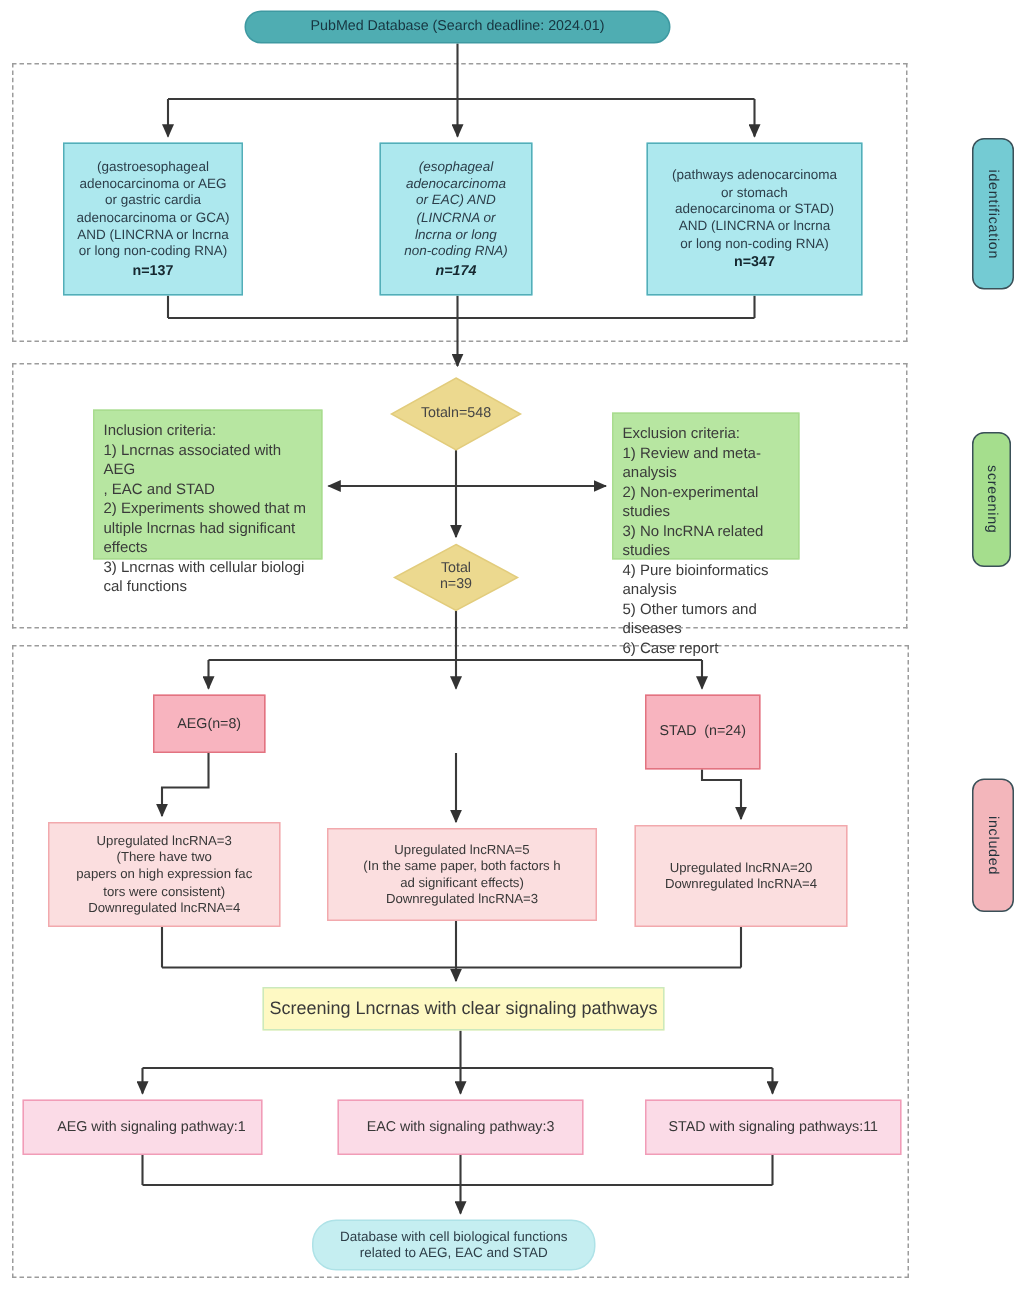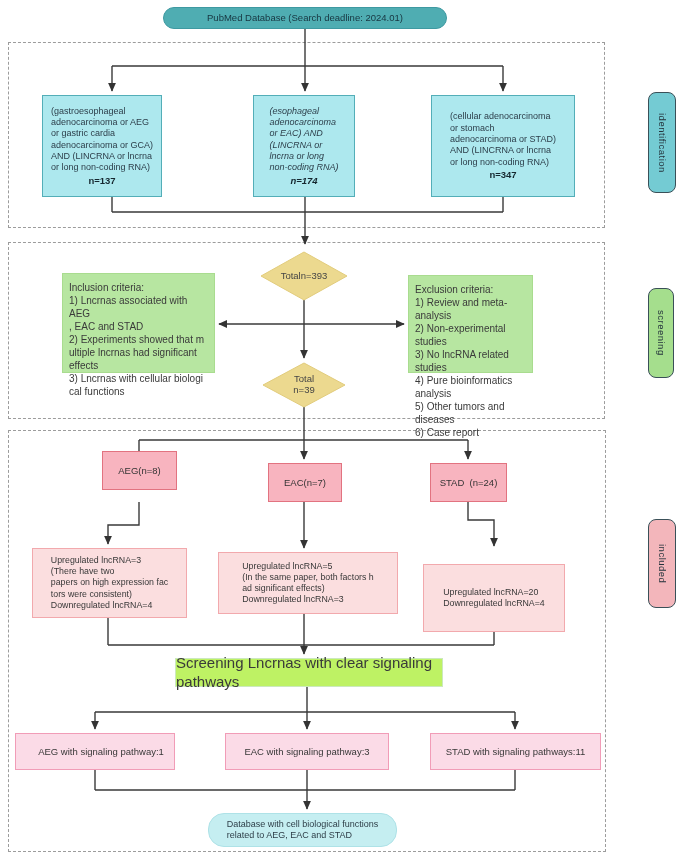--- a/index.html
+++ b/index.html
@@ -8,21 +8,21 @@
     font-family:"Liberation Sans",sans-serif;color:#333;overflow:hidden;
   }
   .abs{position:absolute;box-sizing:border-box;}
   
   .phase{border:1.6px dashed #9c9c9c;z-index:0;}
   
   #wires{position:absolute;left:0;top:0;z-index:1;}
   
   .node{
     z-index:2;display:flex;align-items:center;justify-content:center;
-    text-align:left;line-height:1.26;
+    text-align:center;line-height:1.26;
   }
   .pre{white-space:pre-line;}
   .pill-top{
     background:#4FADB2;border:1px solid #3E99A1;border-radius:11px;
     font-size:9.5px;color:#173540;
   }
   .cyanbox{
     background:#ADE8EE;border:1.2px solid #53AEB8;color:#2c3e4a;
     font-size:9px;flex-direction:column;padding:3px 2px;
   }
@@ -49,21 +49,21 @@
   }
   .pinkbox{
     background:#F8B4BF;border:1px solid #E27380;color:#343434;
     font-size:9.5px;white-space:pre;
   }
   .detailbox{
     background:#FBDEDF;border:1px solid #F2A9AD;color:#383838;
     font-size:8.8px;padding:2px;
   }
   .greenbar{
-    background:#bef264;border:1px solid #CBE9BD;color:#3a3a3a;font-size:15px;
+    background:#fef9c3;border:1px solid #CBE9BD;color:#3a3a3a;font-size:12px;
   }
   .rosebox{
     background:#FBDBE7;border:1px solid #F19CB7;color:#383838;font-size:9.5px;
   }
   .pill-end{
     background:#C5EEF1;border:1px solid #AEE2E7;border-radius:16px;
     color:#2e3e48;font-size:9px;
   }
 </style>
 </head>
@@ -135,72 +135,71 @@
   <div class="abs node cyanbox" style="left:253px;top:95px;width:102px;height:102px;font-style:italic;">
     <div class="pre">(esophageal
 adenocarcinoma
 or EAC) AND
 (LINCRNA or
 lncrna or long
 non-coding RNA)</div>
     <div class="count">n=174</div>
   </div>
   <div class="abs node cyanbox" style="left:431px;top:95px;width:144px;height:102px;">
-    <div class="pre">(cellular adenocarcinoma
+    <div class="pre">(pathways adenocarcinoma
 or stomach
 adenocarcinoma or STAD)
 AND (LINCRNA or lncrna
 or long non-coding RNA)</div>
     <div class="count">n=347</div>
   </div>
 
   <div class="abs side-label lbl-ident" style="left:648px;top:92px;width:28px;height:101px;">
     <span>identification</span>
   </div>
   <div class="abs side-label lbl-screen" style="left:648px;top:288px;width:26px;height:90px;">
     <span>screening</span>
   </div>
   <div class="abs side-label lbl-incl" style="left:648px;top:519px;width:28px;height:89px;">
     <span>included</span>
   </div>
 
-  <div class="abs diamond-text" style="left:254px;top:262px;width:100px;height:28px;">Totaln=393</div>
+  <div class="abs diamond-text" style="left:254px;top:262px;width:100px;height:28px;">Totaln=548</div>
   <div class="abs diamond-text pre" style="left:264px;top:370px;width:80px;height:30px;">Total
 n=39</div>
 
   <div class="abs node greenbox pre" style="left:62px;top:273px;width:153px;height:100px;">Inclusion criteria:
 1) Lncrnas associated with AEG
 , EAC and STAD
 2) Experiments showed that m
 ultiple lncrnas had significant
 effects
 3) Lncrnas with cellular biologi
 cal functions</div>
   <div class="abs node greenbox pre" style="left:408px;top:275px;width:125px;height:98px;">Exclusion criteria:
 1) Review and meta-analysis
 2) Non-experimental studies
 3) No lncRNA related studies
 4) Pure bioinformatics analysis
 5) Other tumors and diseases
 6) Case report</div>
 
-  <div class="abs node pinkbox" style="left:102px;top:451px;width:75px;height:39px;">AEG(n=8)</div>
-  <div class="abs node pinkbox" style="left:268px;top:463px;width:74px;height:39px;">EAC(n=7)</div>
-  <div class="abs node pinkbox" style="left:430px;top:463px;width:77px;height:39px;">STAD  (n=24)</div>
+  <div class="abs node pinkbox" style="left:102px;top:463px;width:75px;height:39px;">AEG(n=8)</div>
+  <div class="abs node pinkbox" style="left:430px;top:463px;width:77px;height:50px;">STAD  (n=24)</div>
 
   <div class="abs node detailbox pre" style="left:32px;top:548px;width:155px;height:70px;">Upregulated lncRNA=3
 (There have two
 papers on high expression fac
 tors were consistent)
 Downregulated lncRNA=4</div>
   <div class="abs node detailbox pre" style="left:218px;top:552px;width:180px;height:62px;">Upregulated lncRNA=5
 (In the same paper, both factors h
 ad significant effects)
 Downregulated lncRNA=3</div>
-  <div class="abs node detailbox pre" style="left:423px;top:550px;width:142px;height:68px;margin-top:14px;">Upregulated lncRNA=20
+  <div class="abs node detailbox pre" style="left:423px;top:550px;width:142px;height:68px;">Upregulated lncRNA=20
 Downregulated lncRNA=4</div>
 
   <div class="abs node greenbar" style="left:175px;top:658px;width:268px;height:29px;">Screening Lncrnas with clear signaling pathways</div>
 
   <div class="abs node rosebox" style="left:15px;top:733px;width:160px;height:37px;padding-left:12px;">AEG with signaling pathway:1</div>
   <div class="abs node rosebox" style="left:225px;top:733px;width:164px;height:37px;">EAC with signaling pathway:3</div>
   <div class="abs node rosebox" style="left:430px;top:733px;width:171px;height:37px;">STAD with signaling pathways:11</div>
 
   <div class="abs node pill-end pre" style="left:208px;top:813px;width:189px;height:34px;">Database with cell biological functions
 related to AEG, EAC and STAD</div>

